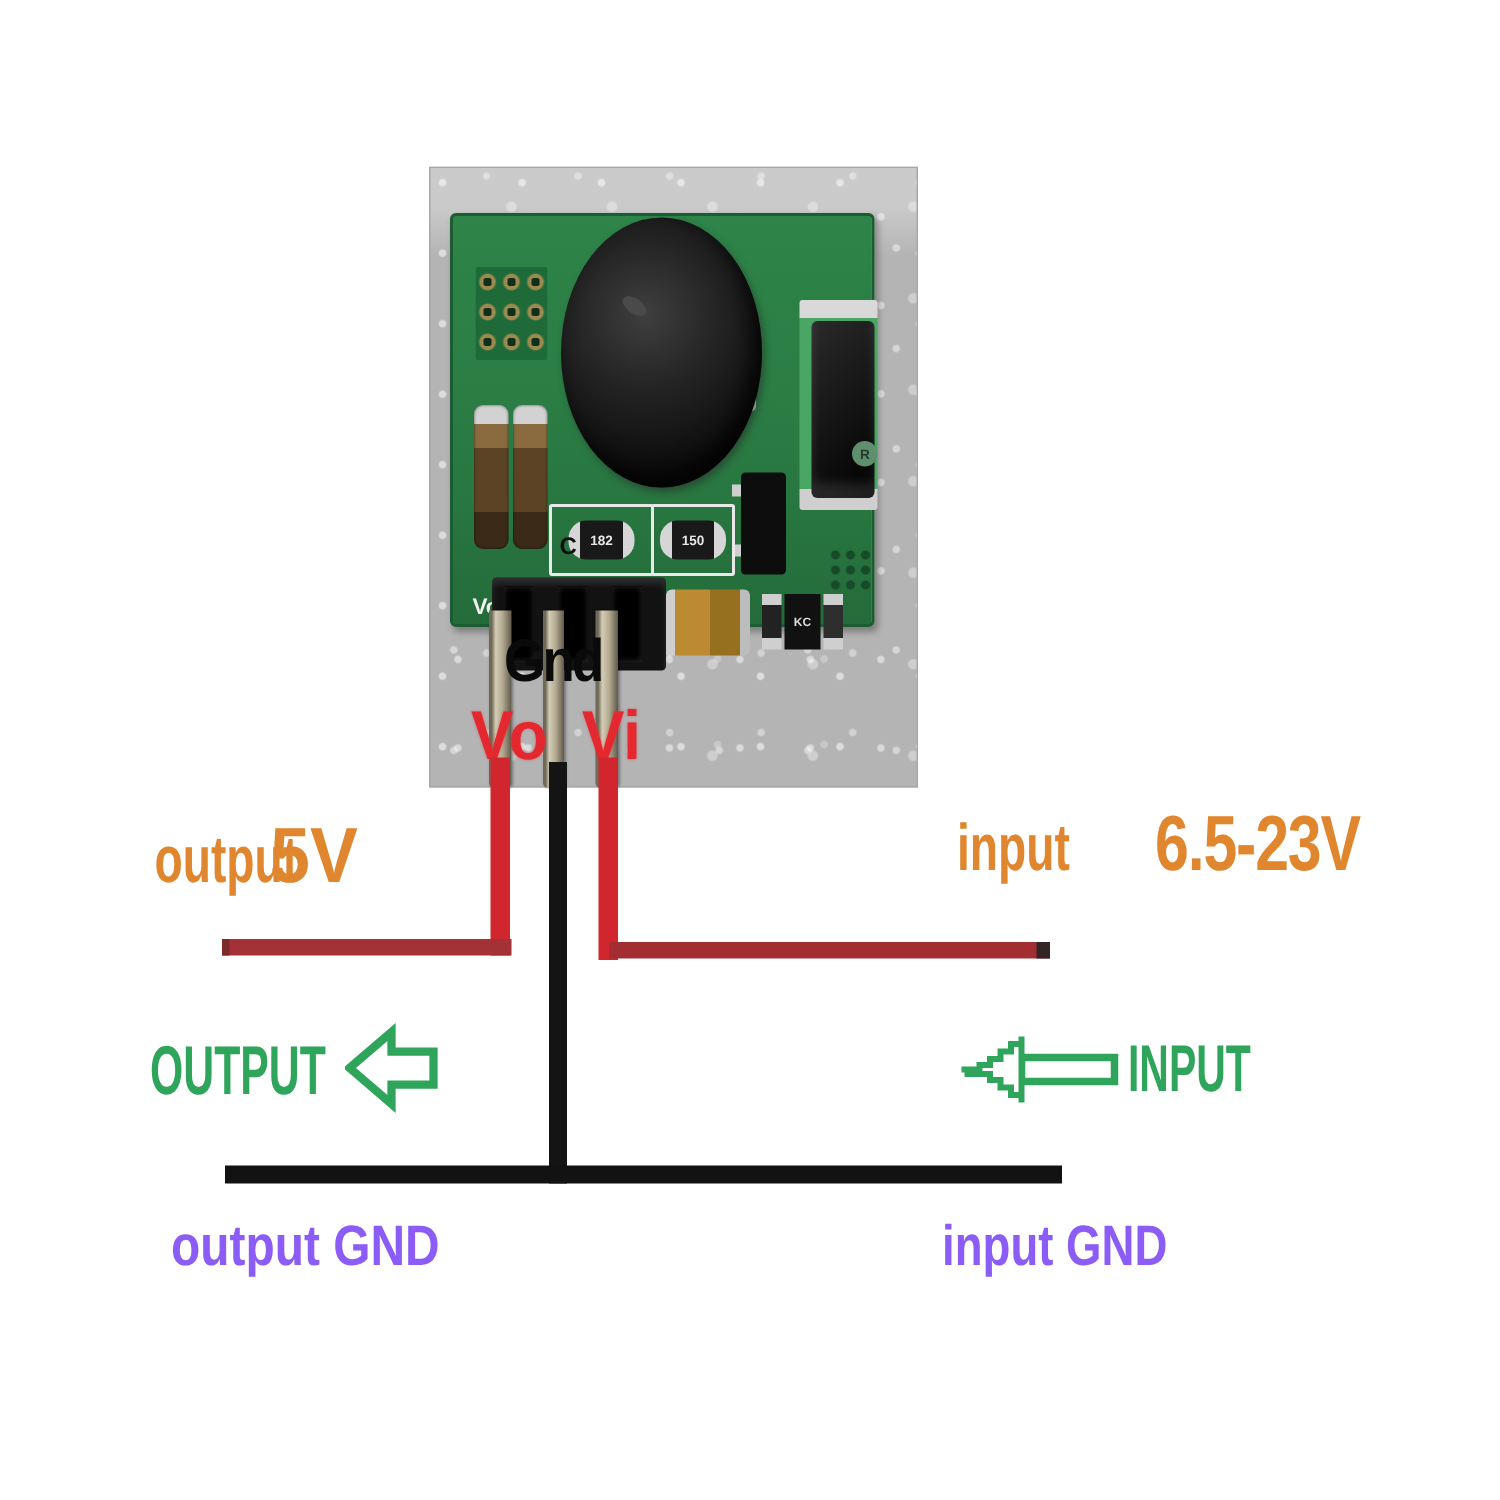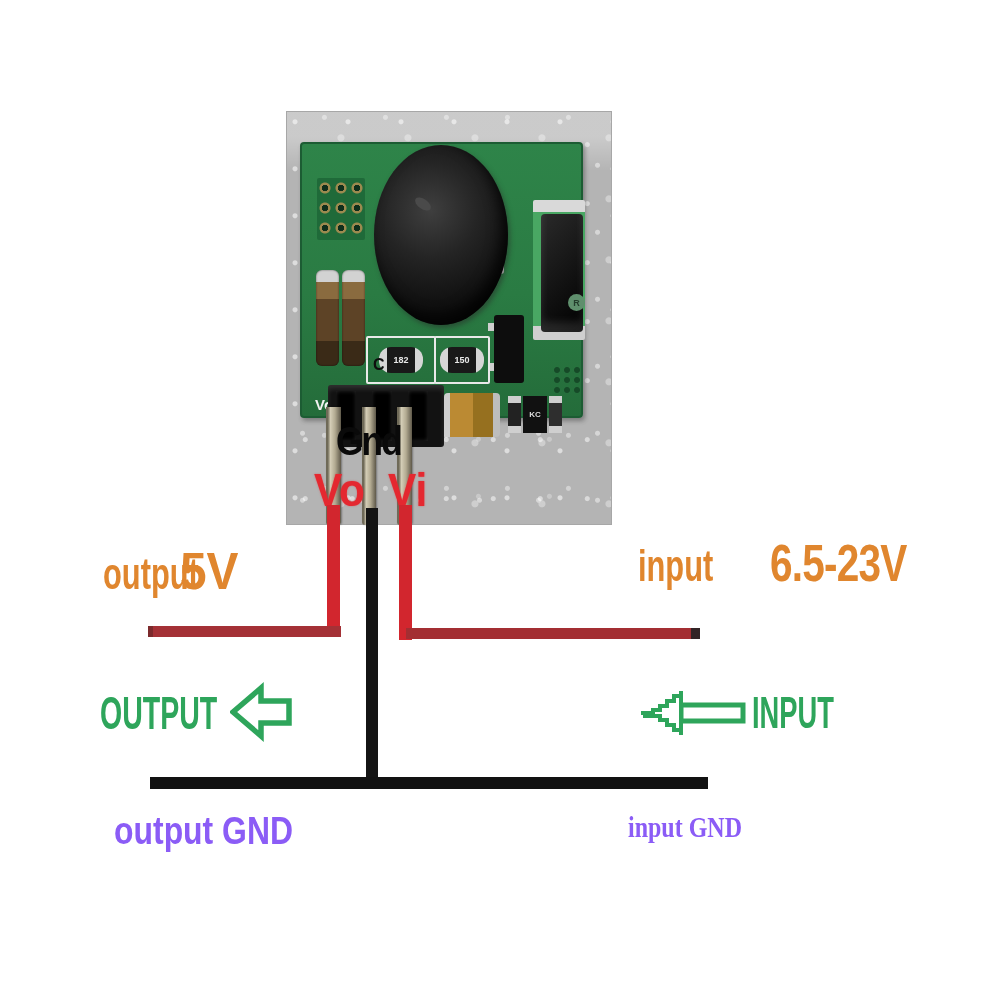--- a/index.html
+++ b/index.html
@@ -118,21 +118,21 @@
   .green{color:#2ea55b;}
   .blk{color:#8b5cf6;}
 
   .t-output-word{left:103px;top:549px;font-size:44px;}
   .t-output-val{left:180px;top:541px;font-size:52px;}
   .t-input-word{left:638px;top:541px;font-size:44px;}
   .t-input-val{left:722px;top:533px;font-size:52px;margin-left:48px;}
   .t-OUTPUT{left:100px;top:686px;font-size:46px;}
   .t-INPUT{left:752px;top:688px;font-size:44px;}
   .t-ognd{left:114px;top:810px;font-size:38px;}
-  .t-ignd{left:628px;top:810px;font-size:30px;font-family:Liberation Serif, serif;}
+  .t-ignd{left:628px;top:810px;font-size:38px;}
 
   .arrow-out{position:absolute;left:230px;top:682px;}
   .arrow-in{position:absolute;left:637px;top:689px;}
 </style>
 </head>
 <body>
 
 <div class="canvas">
 
   <div class="photo">

